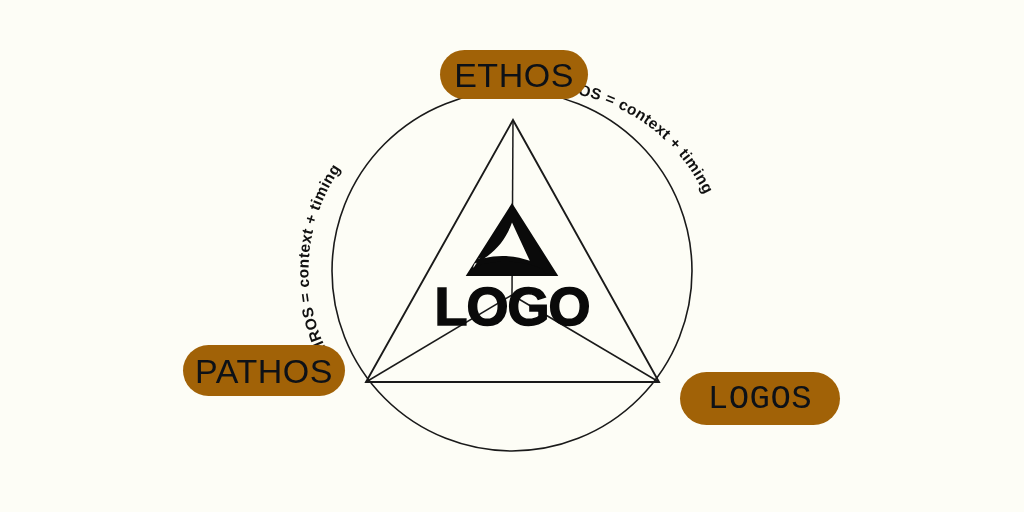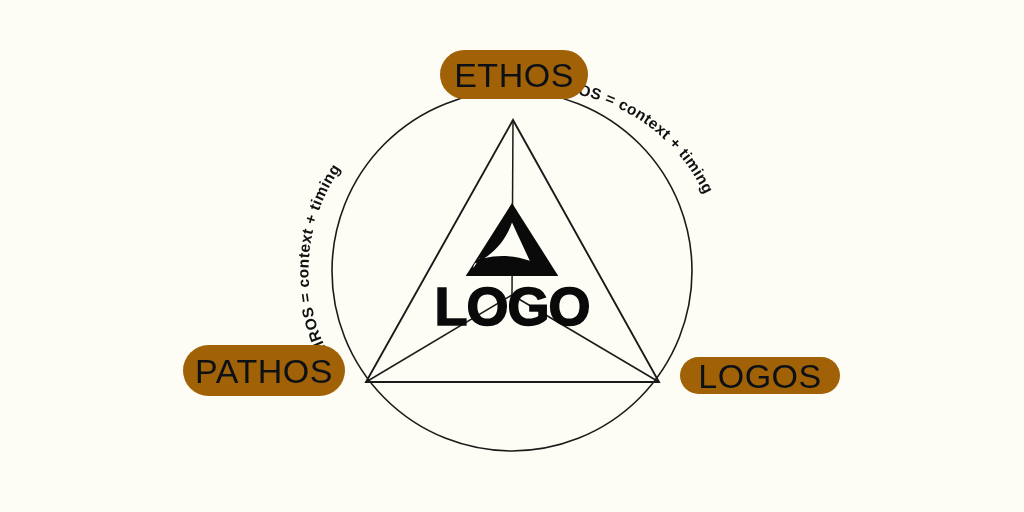--- a/index.html
+++ b/index.html
@@ -48,23 +48,24 @@
     height: 49px;
   }
   #pill-pathos {
     left: 183px;
     top: 345px;
     width: 162px;
     height: 51px;
   }
   #pill-logos {
     left: 680px;
-    top: 357px;
+    top: 372px;
     width: 160px;
-    height: 37px;
+    height: 53px;
+    font-family: Liberation Mono, monospace;
   }
   #logo-block {
     position: absolute;
     left: 424px;
     top: 203px;
     width: 176px;
     height: 130px;
     display: flex;
     flex-direction: column;
     align-items: center;

